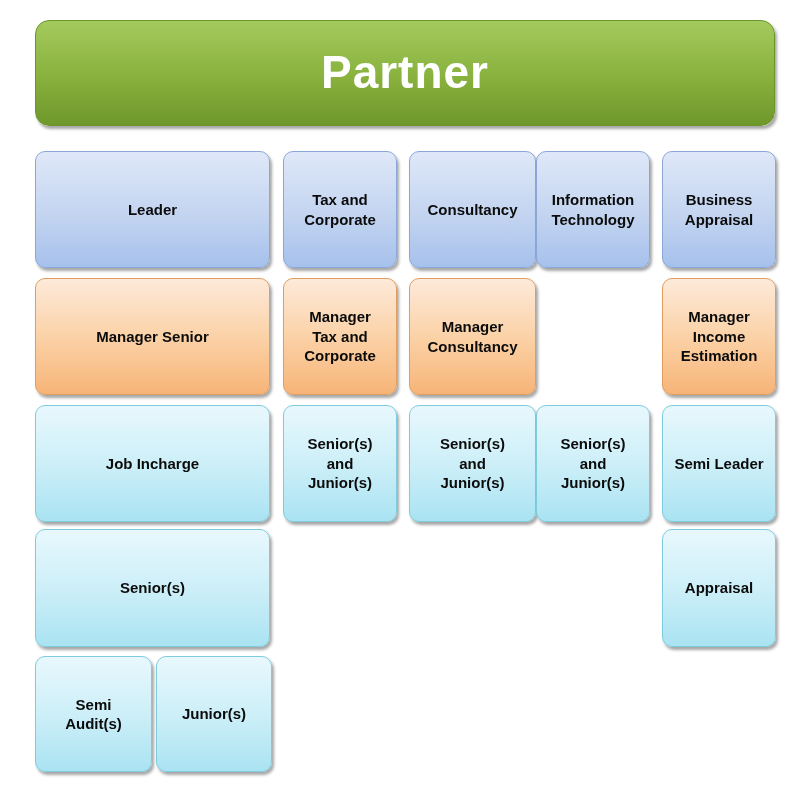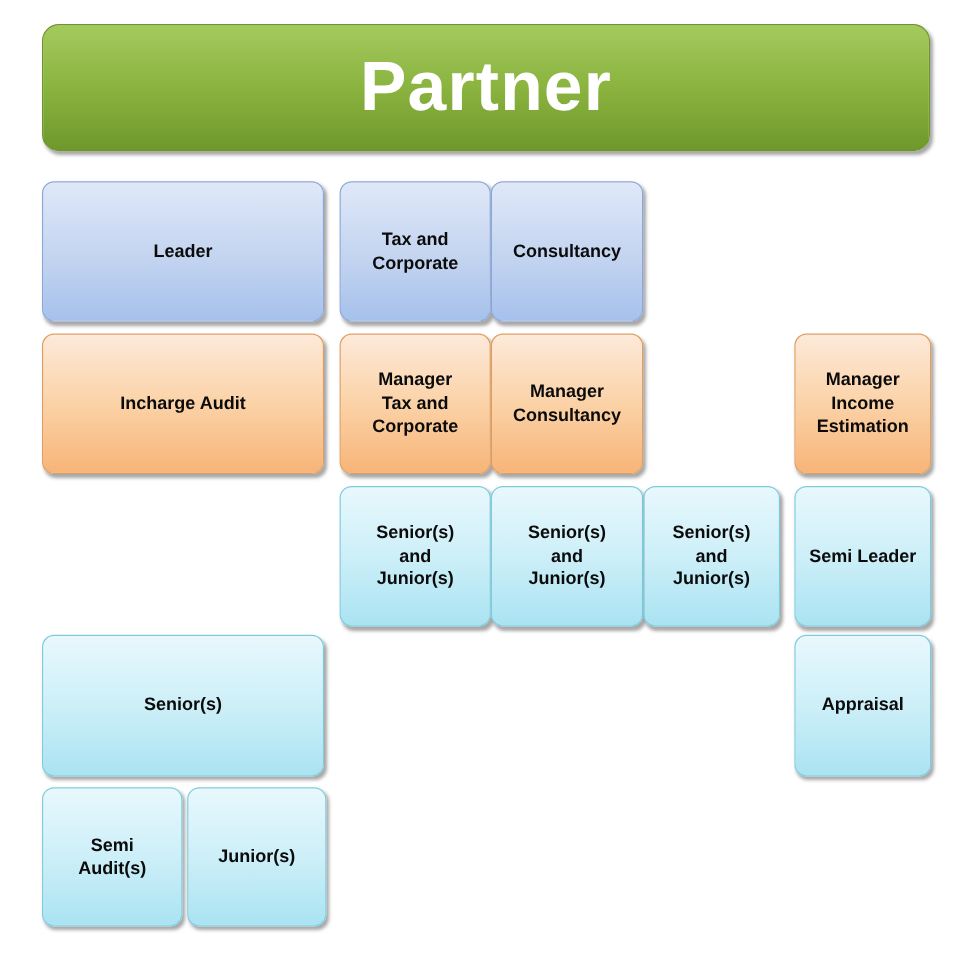--- a/index.html
+++ b/index.html
@@ -26,21 +26,21 @@
 
   .root{
     left:35px;top:20px;width:740px;height:106px;
     border-radius:14px;
     background:linear-gradient(180deg,
       var(--partner-top,#a4ca5e) 0%,
       var(--partner-mid,#8ab33f) 50%,
       var(--partner-bottom,#6f982c) 100%);
     border:1px solid var(--partner-border,#6e952b);
     color:var(--text-light,#ffffff);
-    font-size:58px;
+    font-size:46px;
     letter-spacing:1px;
     text-align:right;
   }
 
   .dept{
     background:linear-gradient(180deg,
       var(--dept-top,#dfe8f8) 0%,
       var(--dept-mid,#c3d4f0) 55%,
       var(--dept-bottom,#a6c1ec) 100%);
     border:1px solid var(--dept-border,#8ba7d7);
@@ -61,50 +61,55 @@
   }
 
   
   .r2{top:151px;height:117px}
   .r3{top:278px;height:117px}
   .r4{top:405px;height:117px}
   .r5{top:529px;height:118px}
   .r6{top:656px;height:116px}
   
   .c1{left:35px;width:235px}
-  .c2{left:283px;width:126px}
+  .c2{left:283px;width:114px}
   .c3{left:409px;width:127px}
   .c4{left:536px;width:114px}
   .c5{left:662px;width:114px}
   
   .semi{left:35px;width:117px}
   .jun{left:156px;width:116px}
 </style>
 </head>
 <body>
 
 <div class="canvas">
 
   <div class="node root">Partner</div>
 
   <div class="node dept r2 c1">Leader</div>
   <div class="node dept r2 c2">Tax and
 Corporate</div>
   <div class="node dept r2 c3">Consultancy</div>
+  <div class="node dept r2 c4">Information
+Technology</div>
+  <div class="node dept r2 c5">Business
+Appraisal</div>
 
-  <div class="node mgr r3 c1">Incharge Audit</div>
+  <div class="node mgr r3 c1">Manager Senior</div>
   <div class="node mgr r3 c2">Manager
 Tax and
 Corporate</div>
   <div class="node mgr r3 c3">Manager
 Consultancy</div>
   <div class="node mgr r3 c5">Manager
 Income
 Estimation</div>
 
+  <div class="node staff r4 c1">Job Incharge</div>
   <div class="node staff r4 c2">Senior(s)
 and
 Junior(s)</div>
   <div class="node staff r4 c3">Senior(s)
 and
 Junior(s)</div>
   <div class="node staff r4 c4">Senior(s)
 and
 Junior(s)</div>
   <div class="node staff r4 c5">Semi Leader</div>

